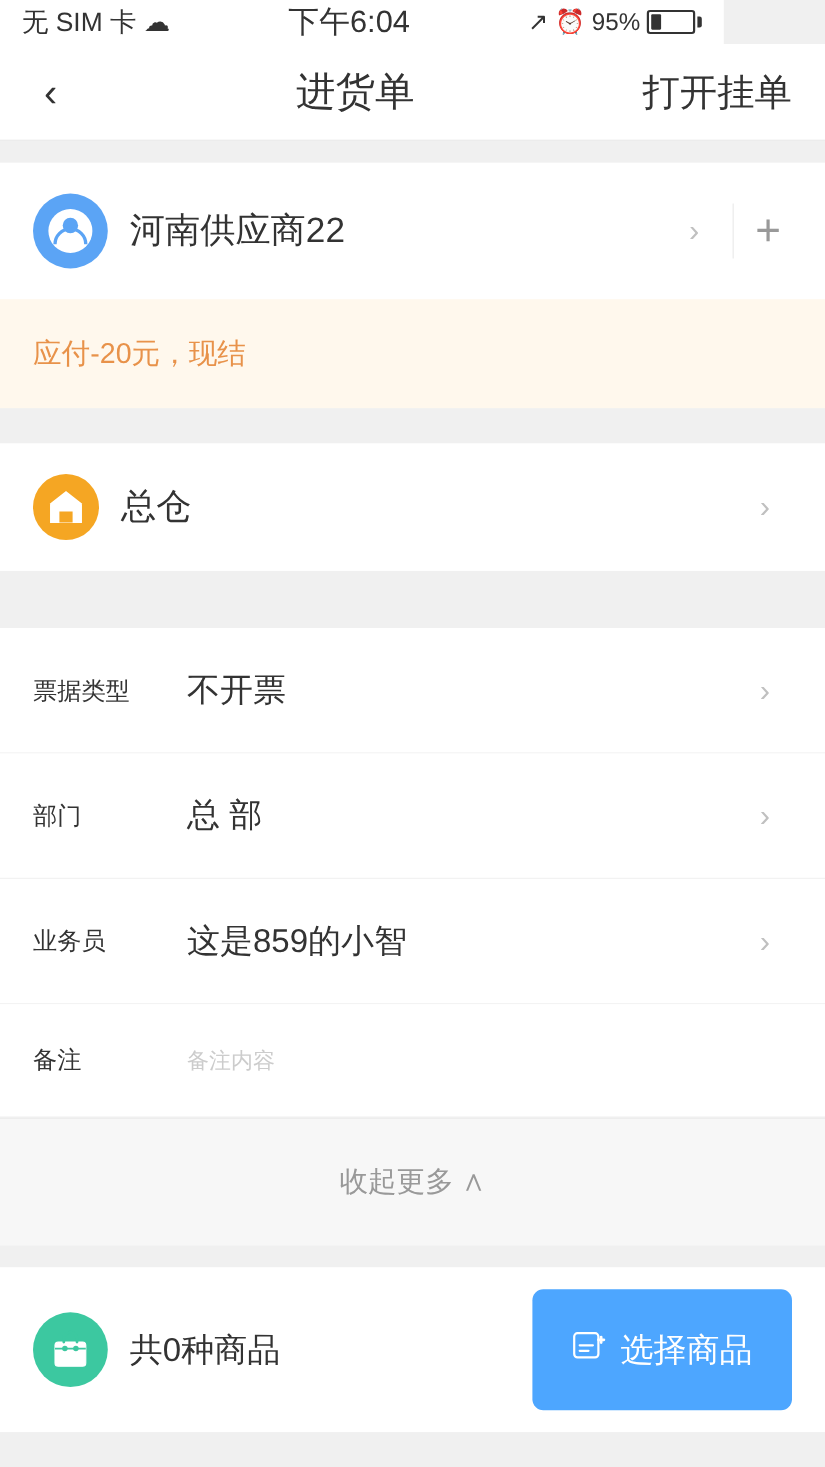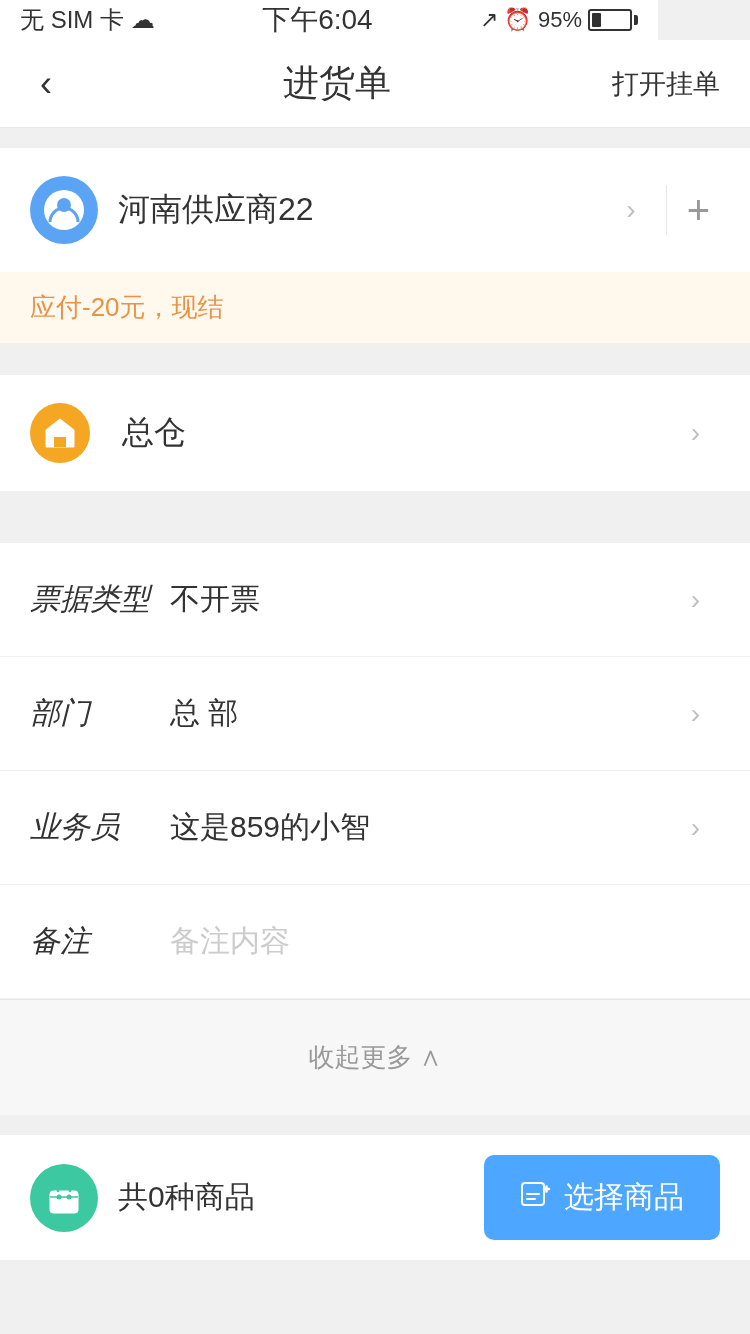--- a/index.html
+++ b/index.html
@@ -44,21 +44,21 @@
       color: #333;
       cursor: pointer;
       padding: 10px;
     }
     .nav-title {
       font-size: 36px;
       font-weight: 500;
       color: #333;
     }
     .nav-action {
-      font-size: 27px;
+      font-size: 34px;
       color: #333;
       cursor: pointer;
     }
 
     
     .section-divider {
       height: 20px;
       background: #f0f0f0;
     }
 
@@ -116,33 +116,32 @@
     .supplier-add {
       font-size: 40px;
       color: #999;
       padding: 0 10px;
       cursor: pointer;
     }
 
     
     .notice-bar {
       background: #fff8ed;
-      padding: 18px 30px;
+      padding: 32px 30px;
       font-size: 26px;
       color: #e8924a;
     }
 
     
     .warehouse-row {
       display: flex;
       align-items: center;
       padding: 28px 30px;
       background: #fff;
       cursor: pointer;
-      gap: 12px;
     }
     .warehouse-icon {
       width: 60px;
       height: 60px;
       border-radius: 50%;
       background: #f5a623;
       display: flex;
       align-items: center;
       justify-content: center;
       margin-right: 20px;
@@ -166,34 +165,33 @@
       align-items: center;
       padding: 36px 30px;
       background: #fff;
       cursor: pointer;
       border-bottom: 1px solid #f0f0f0;
     }
     .form-row:last-child {
       border-bottom: none;
     }
     .form-label {
-      font-size: 30px;
+      font-size: 22px;
       color: #333;
       width: 140px;
       flex-shrink: 0;
-      font-style: italic;
     }
     .form-value {
       flex: 1;
       font-size: 30px;
       color: #333;
     }
     .form-placeholder {
       flex: 1;
-      font-size: 30px;
+      font-size: 20px;
       color: #ccc;
     }
 
     
     .collapse-bar {
       background: #f7f7f7;
       text-align: center;
       padding: 40px 0;
       font-size: 26px;
       color: #999;
@@ -224,21 +222,21 @@
     }
     .goods-count {
       flex: 1;
       font-size: 30px;
       color: #333;
     }
     .select-btn {
       background: #4da6ff;
       color: #fff;
       font-size: 30px;
-      padding: 22px 36px;
+      padding: 34px 36px;
       border-radius: 10px;
       display: flex;
       align-items: center;
       gap: 10px;
       cursor: pointer;
     }
 
     
     .page-bg {
       background: #f0f0f0;

